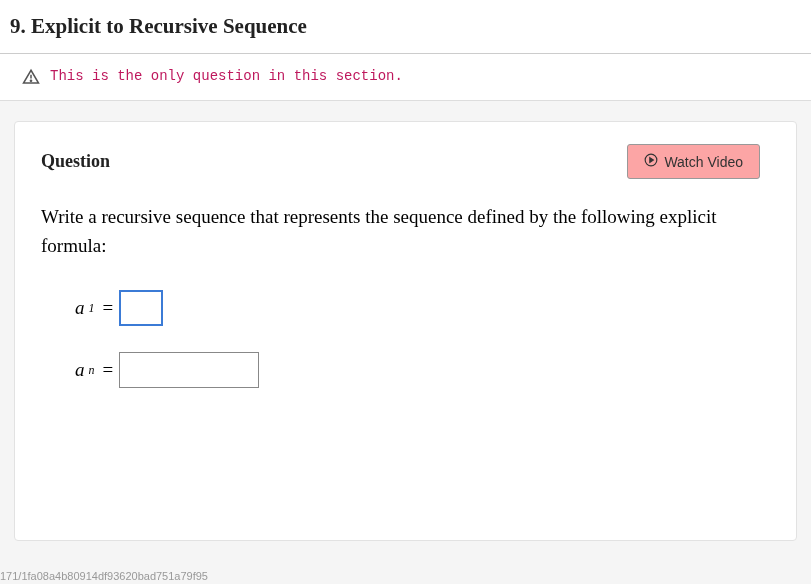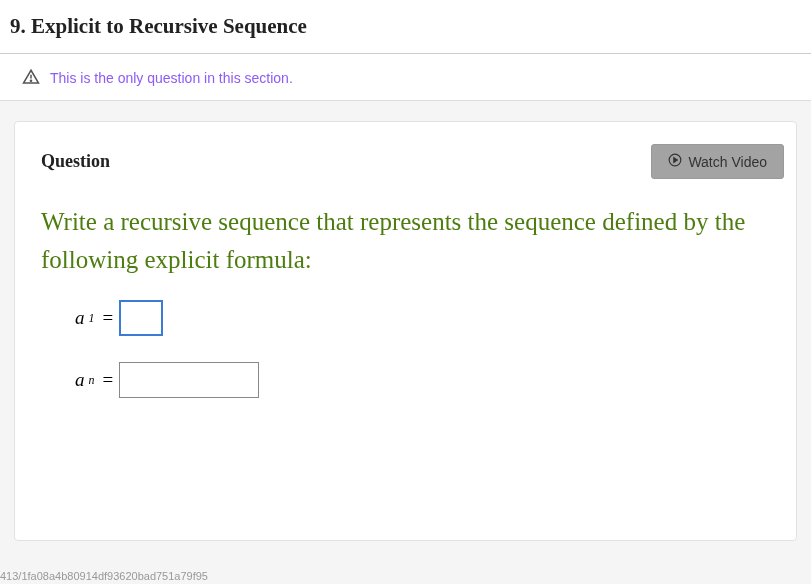--- a/index.html
+++ b/index.html
@@ -20,74 +20,74 @@
       background: #fff;
       border-bottom: 1px solid #ccc;
     }
     .page-header h2 {
       font-size: 21px;
       font-weight: bold;
       color: #222;
     }
     .notice-bar {
       display: flex;
-      align-items: flex-end;
+      align-items: flex-start;
       padding: 14px 22px;
       background: #fff;
       border-bottom: 1px solid #ddd;
-      font-family: Liberation Sans, sans-serif;
+      font-family: Liberation Mono, monospace;
       font-size: 14px;
-      color: #8b5cf6;
+      color: #be185d;
     }
     .notice-bar .warn-icon {
       margin-right: 10px;
       display: inline-flex;
     }
     .content-card {
       margin: 20px 14px 0 14px;
       background: #fff;
       border: 1px solid #e2e2e2;
       border-radius: 4px;
-      padding: 22px 12px 30px 26px;
+      padding: 22px 36px 30px 26px;
       position: relative;
       min-height: 420px;
     }
     .question-row {
       display: flex;
       align-items: center;
       justify-content: space-between;
       margin-bottom: 24px;
     }
     .question-label {
       font-weight: bold;
       font-size: 18px;
       color: #222;
     }
     .question-actions {
       display: flex;
       gap: 12px;
     }
     .btn {
       border: 1px solid #999;
-      background: #a3a3a3;
+      background: #fca5a5;
       padding: 8px 16px;
       font-size: 14px;
       font-family: Arial, Helvetica, sans-serif;
       color: #333;
       border-radius: 3px;
       cursor: pointer;
       display: inline-flex;
       align-items: center;
       gap: 6px;
     }
     .prompt-text {
-      font-size: 25px;
-      color: #4d7c0f;
+      font-size: 19px;
+      color: #000000;
       line-height: 1.5;
-      margin-bottom: 22px;
+      margin-bottom: 30px;
     }
     .formula {
       text-align: center;
       font-size: 21px;
       font-style: italic;
       font-family: Georgia, serif;
       margin-bottom: 40px;
       color: #222;
     }
     .formula .sub {
@@ -214,13 +214,13 @@
 
   <div class="input-line">
     <span class="var">a</span>
       <span class="sub">n</span>
     <span class="eq">=</span>
     <input type="text" class="math-input large" value="" style="">
   </div>
 
 </div>
 
-<div class="footer-hash">413/1fa08a4b80914df93620bad751a79f95</div>
+<div class="footer-hash">171/1fa08a4b80914df93620bad751a79f95</div>
 
 </body></html>

